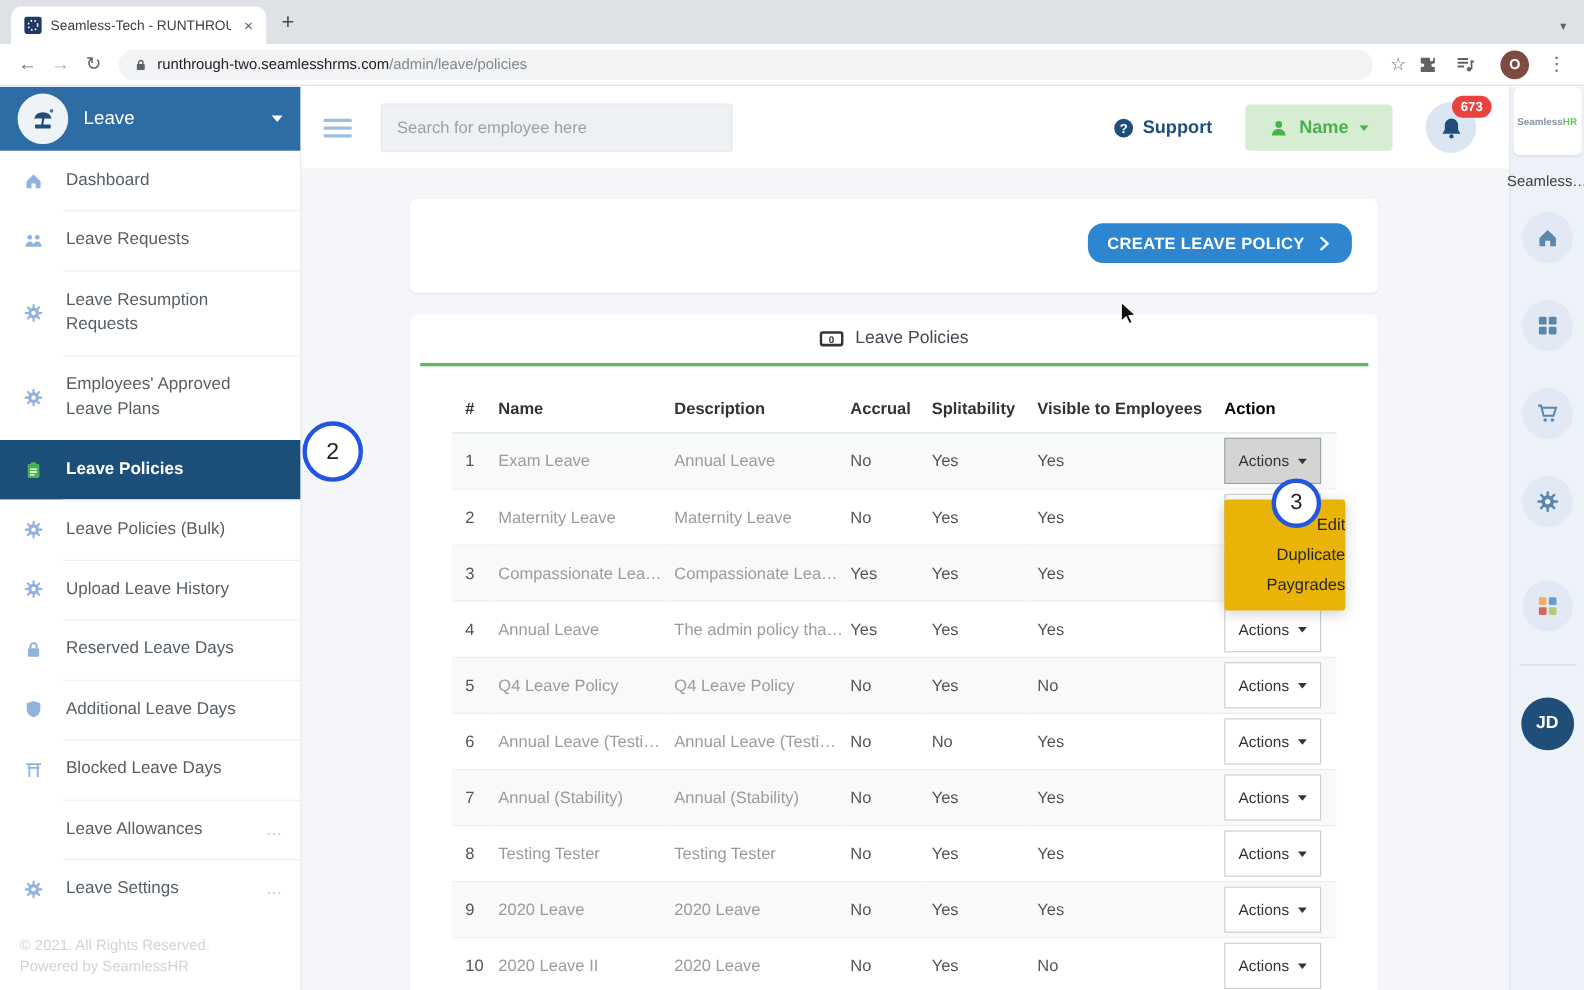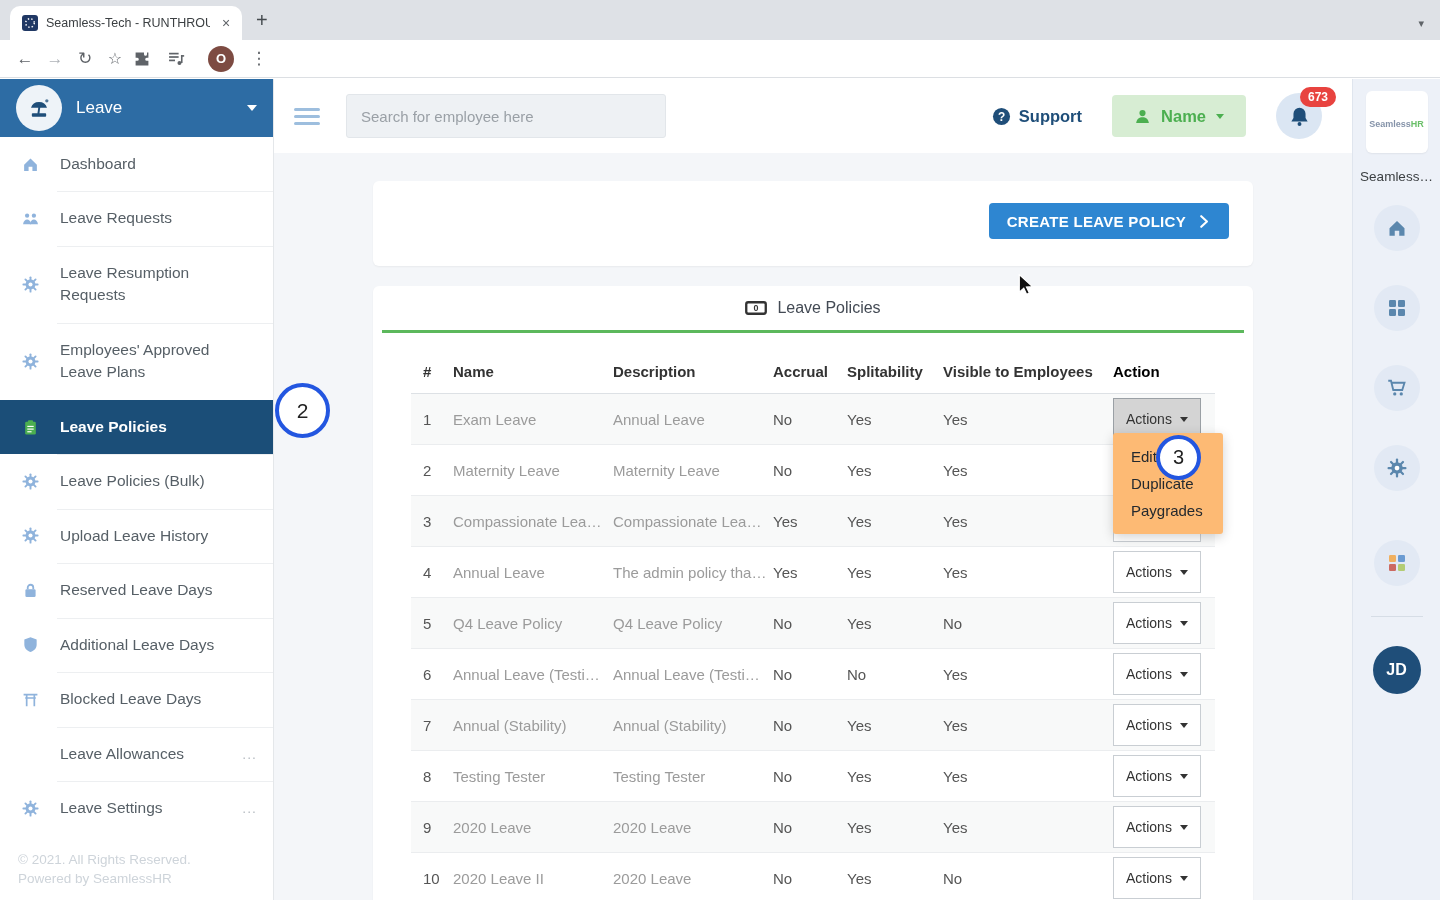--- a/index.html
+++ b/index.html
@@ -54,43 +54,43 @@
   .top-right { margin-left:auto; display:flex; align-items:center; gap:30px; }
   .support { display:flex; align-items:center; gap:8px; color:#1f4e79; font-weight:bold; font-size:16.5px; cursor:pointer; }
   .admin-btn { background:#d7edd3; border:none; border-radius:4px; height:42px; padding:0 22px; display:flex; align-items:center; gap:10px; color:#4caf50; font-weight:bold; font-size:16.5px; font-family:"Liberation Sans", sans-serif; cursor:pointer; }
   .admin-btn .caret-down { border-top-color:#4caf50; border-left-width:4px; border-right-width:4px; border-top-width:5px; }
   .bell-wrap { position:relative; width:46px; height:46px; border-radius:50%; background:#dbe6f3; display:flex; align-items:center; justify-content:center; cursor:pointer; }
   .badge { position:absolute; top:-6px; right:-14px; background:#e8433f; color:#fff; font-size:12px; font-weight:bold; padding:3px 8px; border-radius:10px; }
 
   .content { flex:1; padding:28px 0 0 99px; position:relative; }
   .card { width:880px; background:#fff; border-radius:6px; box-shadow:0 1px 2px rgba(0,0,0,.05); }
   .card-actionbar { height:85px; position:relative; }
-  .create-btn { position:absolute; right:24px; top:22px; height:36px; background:#2e86d1; color:#fff; border:none; border-radius:4px; font-size:15px; font-weight:bold; letter-spacing:.3px; padding:0 18px; display:flex; align-items:center; gap:12px; font-family:"Liberation Sans", sans-serif; cursor:pointer; }
+  .create-btn { position:absolute; right:24px; top:22px; height:36px; background:#2e86d1; color:#fff; border:none; border-radius:14px; font-size:15px; font-weight:bold; letter-spacing:.3px; padding:0 18px; display:flex; align-items:center; gap:12px; font-family:"Liberation Sans", sans-serif; cursor:pointer; }
   .card-table { margin-top:20px; height:615px; overflow:hidden; border-radius:6px 6px 0 0; }
   .card-title-row { height:44px; display:flex; align-items:center; justify-content:center; gap:10px; font-size:16px; color:#434a54; }
   .green-line { height:3px; background:#5cb85c; margin:0 9px; }
   .table-wrap { margin:20px 38px 0; }
   table { width:100%; border-collapse:collapse; table-layout:fixed; }
   thead tr { border-bottom:1px solid #dde1e5; }
   th { text-align:left; font-size:15px; color:#333; font-weight:bold; padding:10px 4px 13px 8px; }
   th:first-child { padding-left:12px; }
   th.action-col { color:#000000; }
   tbody tr { height:51px; border-bottom:1px solid #ebedef; }
   tbody tr:nth-child(odd) { background:#f8f9f9; }
   td { font-size:15px; padding-left:8px; color:#9b9b9b; overflow:hidden; white-space:nowrap; }
   td:first-child { padding-left:12px; }
   td.num, td.val { color:#555; }
   .actions-btn { background:#fff; border:1px solid #c9ced3; border-radius:0; padding:12px 12px; font-size:14px; color:#333; display:inline-flex; align-items:center; gap:8px; font-family:"Liberation Sans", sans-serif; cursor:pointer; }
   .actions-btn .caret-down { border-left-width:4px; border-right-width:4px; border-top-width:5px; color:#333; }
   .actions-btn.open { background:#d4d4d4; border-color:#9aa0a5; }
-  .dropdown { position:absolute; left:839px; top:354px; width:110px; background:#fdba74; border-radius:3px; box-shadow:0 3px 12px rgba(0,0,0,.18); padding:10px 0; z-index:6; }
+  .dropdown { position:absolute; left:839px; top:375px; width:110px; background:#eab308; border-radius:3px; box-shadow:0 3px 12px rgba(0,0,0,.18); padding:10px 0; z-index:6;text-align:right; }
   .dropdown-item { padding:5px 0 5px 18px; font-size:15px; color:#24292e; cursor:pointer; }
 
   
-  .right-rail { width:88px; background:#edf1f8; border-left:1px solid #dfe5ee; display:flex; flex-direction:column; align-items:center; padding-top:12px; flex:none; }
+  .right-rail { width:68px; background:#edf1f8; border-left:1px solid #dfe5ee; display:flex; flex-direction:column; align-items:center; flex:none; }
   .rail-logo-card { width:62px; height:62px; background:#fff; border-radius:6px; box-shadow:0 1px 2px rgba(0,0,0,.06); display:flex; align-items:center; justify-content:center; cursor:pointer; }
   .rail-logo-card .lp { font-size:9px; font-weight:bold; color:#8593a9; }
   .rail-logo-card .ls { font-size:9px; font-weight:bold; color:#6abf69; }
   .rail-label { margin-top:16px; font-size:13.5px; color:#3c4043; }
   .rail-btn { width:46px; height:46px; border-radius:50%; background:#e2e9f4; display:flex; align-items:center; justify-content:center; margin-top:34px; cursor:pointer; }
   .rail-btn.first { margin-top:21px; }
   .rail-btn.gap { margin-top:49px; }
   .rail-divider { width:52px; border-top:1px solid #d6dde6; margin-top:30px; }
   .rail-avatar { width:48px; height:48px; border-radius:50%; background:#1f4e79; color:#fff; font-weight:bold; font-size:16px; display:flex; align-items:center; justify-content:center; margin-top:29px; cursor:pointer; }
 
@@ -117,20 +117,29 @@
       <span class="tab-close">×</span>
     </div>
     <div class="newtab">+</div>
     <div class="strip-chev">▾</div>
   </div>
 
   <div class="toolbar">
     <span class="tb-ic">←</span>
     <span class="tb-ic fwd">→</span>
     <span class="tb-ic">↻</span>
+    <div class="omnibox">
+      <span>
+          <svg width="12" height="12" viewBox="0 0 16 16" style="display:block">
+            <rect fill="#5f6368" x="3.2" y="6.8" width="9.6" height="7.4" rx="1.2"></rect>
+            <path d="M5.4 6.8V5.2a2.6 2.6 0 0 1 5.2 0v1.6" fill="none" stroke="#5f6368" stroke-width="1.7"></path>
+          </svg>
+        </span>
+      <span class="url"><b style="font-weight:normal">runthrough-two.seamlesshrms.com</b><span class="path">/admin/leave/policies</span></span>
+    </div>
     <div class="tb-right">
       <span class="tb-ic star">☆</span>
       <span class="tb-ic">
           <svg width="16" height="16" viewBox="0 0 16 16" style="display:block">
             <path fill="#5f6368" d="M6 1.6h4v1.7a1.5 1.5 0 0 0 3 0V1.6h1.4v5.2h-1.7a1.5 1.5 0 0 0 0 3h1.7v4.6H1.6V9.8h1.7a1.5 1.5 0 0 0 0-3H1.6V1.6Z"></path>
           </svg>
         </span>
       <span class="tb-ic">
           <svg width="17" height="17" viewBox="0 0 16 16" style="display:block">
             <g stroke="#5f6368" stroke-width="1.6">

